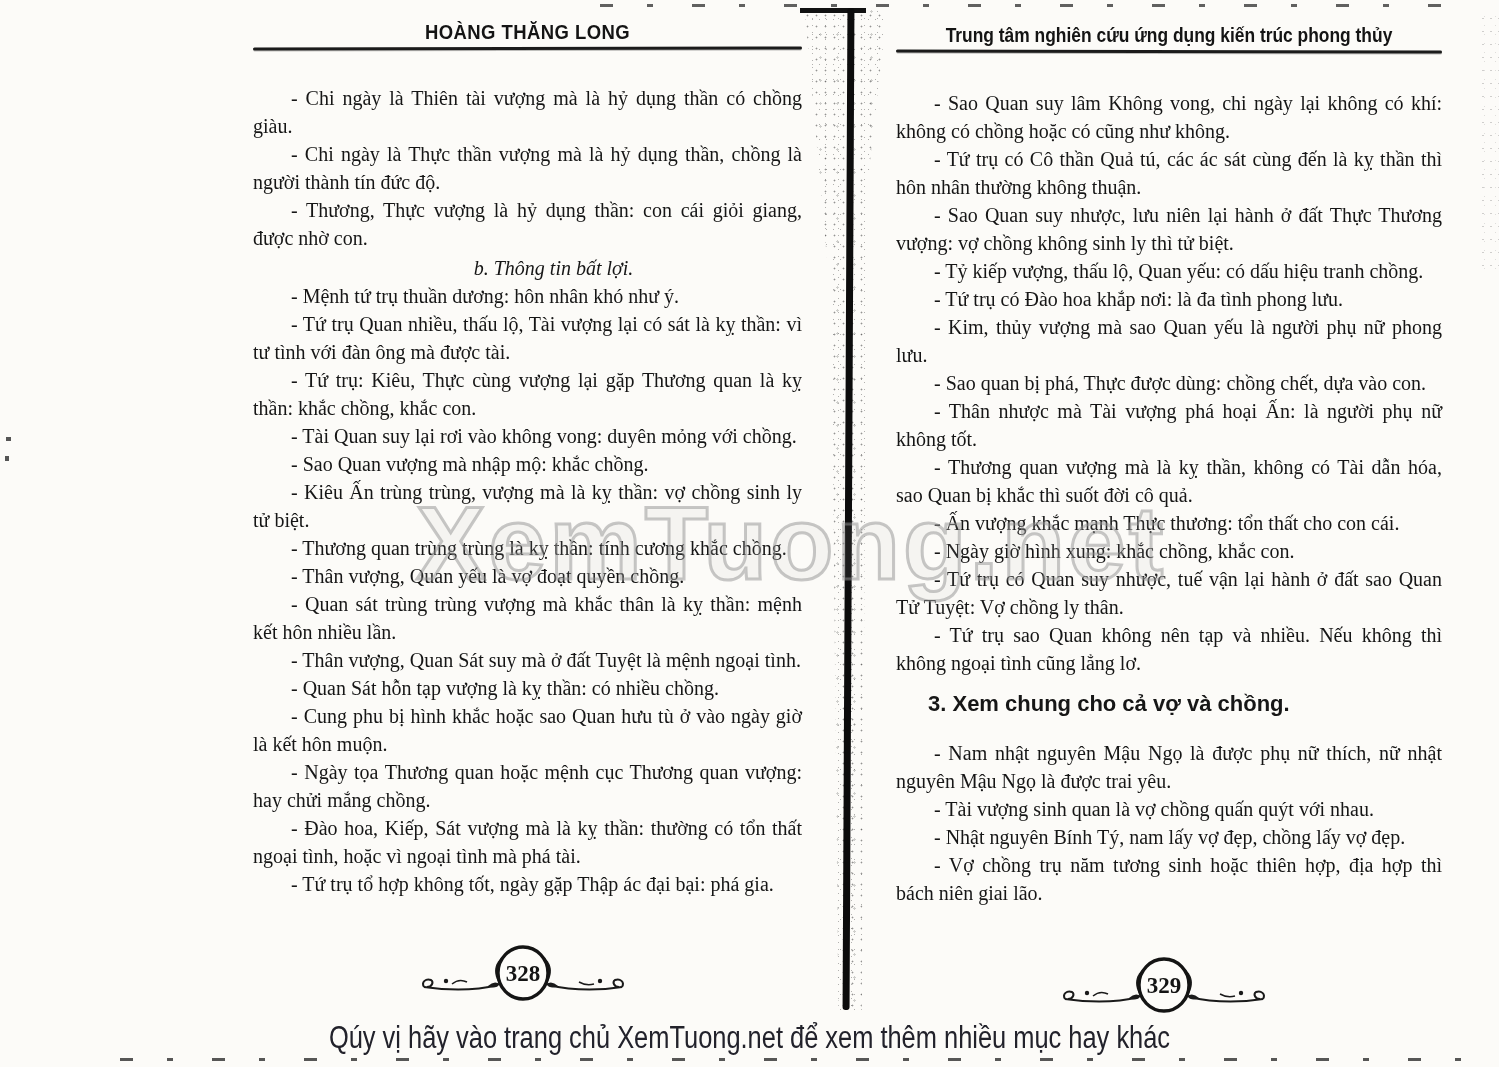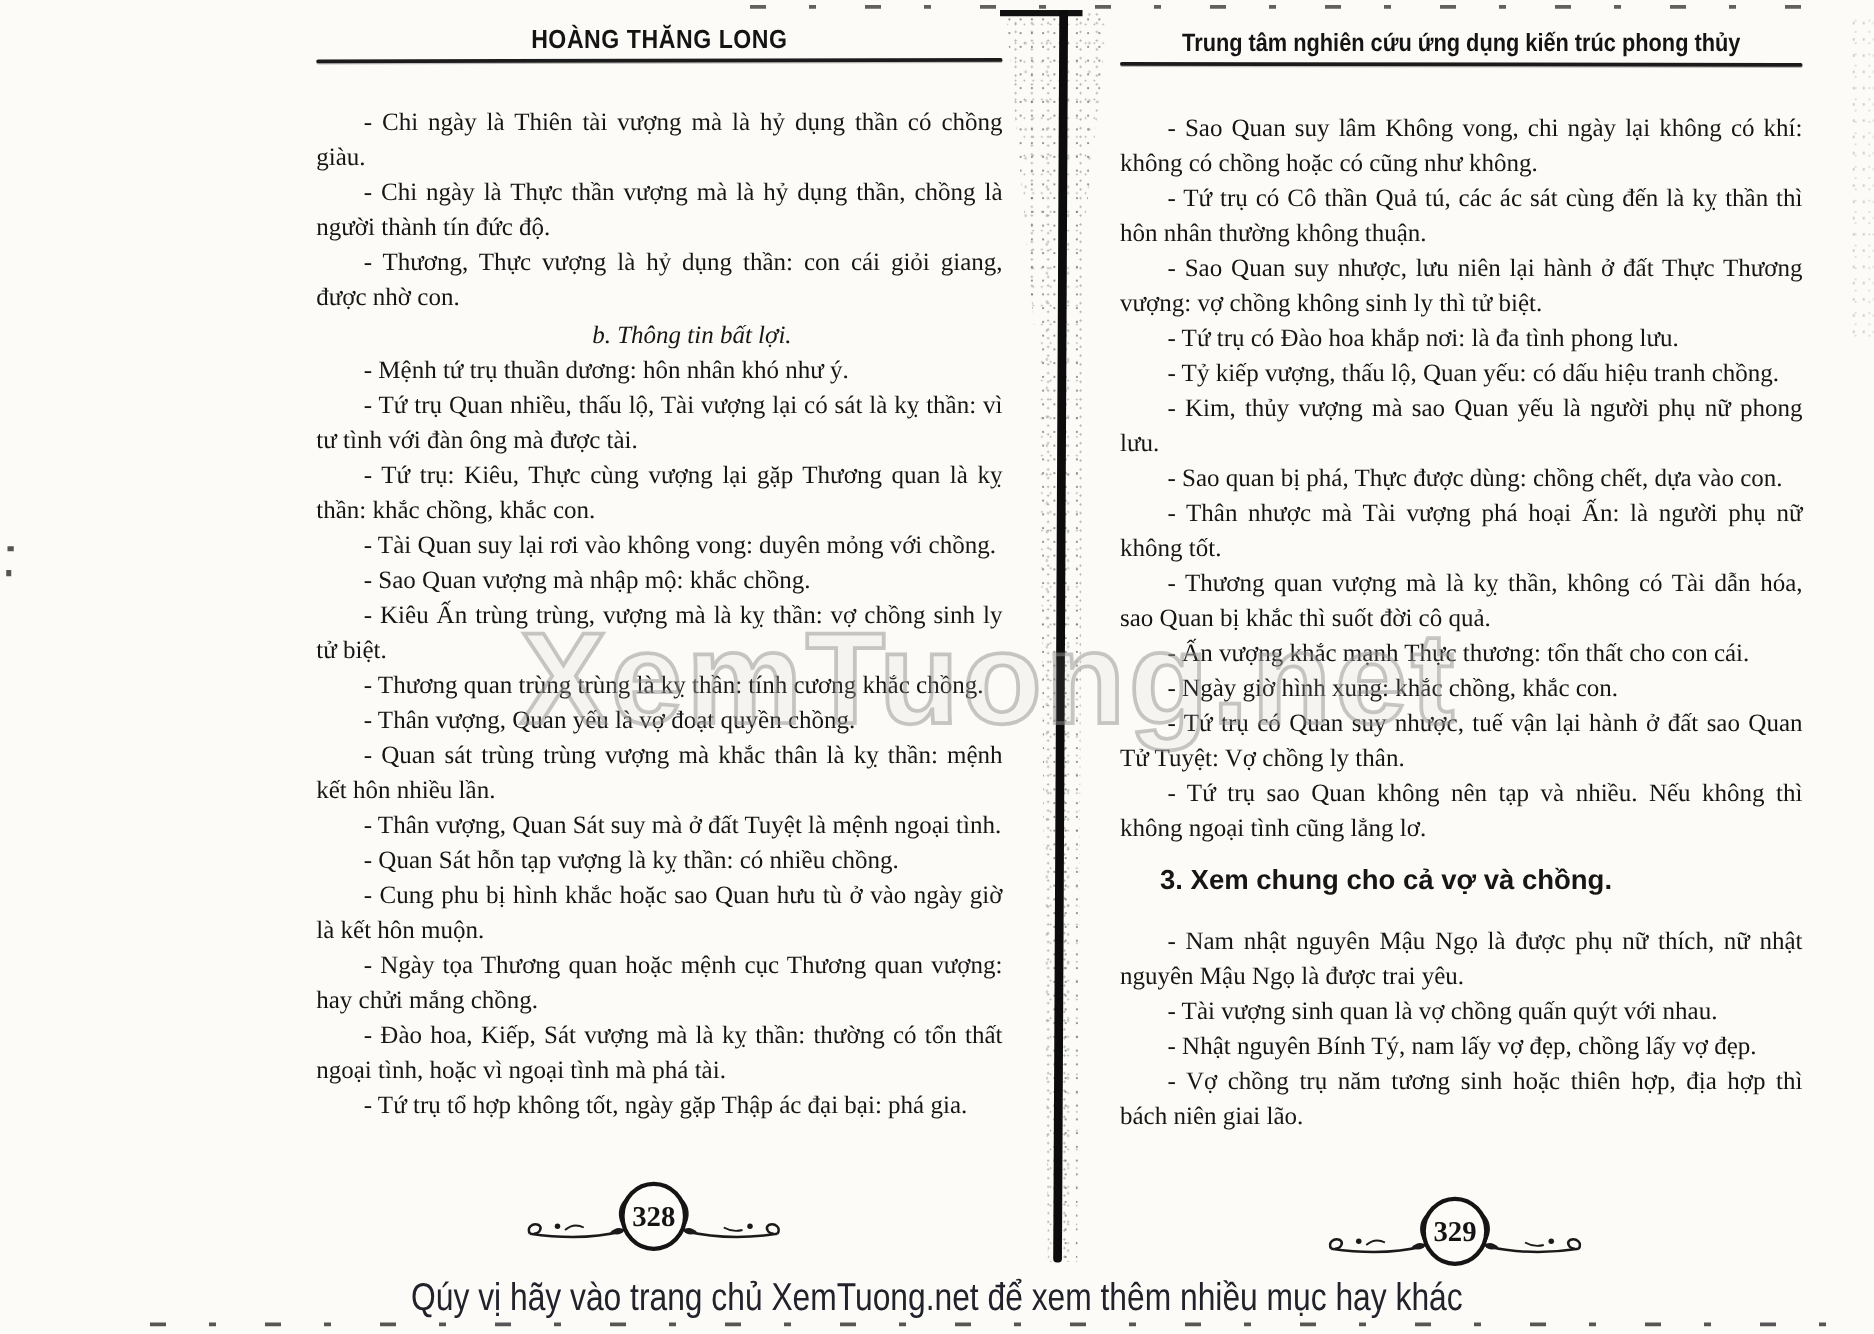--- a/index.html
+++ b/index.html
@@ -113,22 +113,22 @@
       </div>
   </div>
 
   <div class="page-col right">
     <div class="page-header right-h">Trung tâm nghiên cứu ứng dụng kiến trúc phong thủy</div>
     <div class="header-rule right-r"></div>
     <div class="page-body">
         <p class="para normal">- Sao Quan suy lâm Không vong, chi ngày lại không có khí: không có chồng hoặc có cũng như không.</p>
         <p class="para normal">- Tứ  trụ có Cô thần Quả tú, các ác sát cùng đến là kỵ thần thì hôn nhân thường không thuận.</p>
         <p class="para normal">- Sao Quan suy nhược, lưu niên lại hành ở đất Thực Thương vượng: vợ chồng không sinh ly thì tử biệt.</p>
+        <p class="para normal">- Tỷ kiếp vượng, thấu lộ, Quan yếu: có dấu hiệu tranh chồng.</p>
         <p class="para normal">- Tứ trụ có Đào hoa khắp nơi: là đa tình phong lưu.</p>
-        <p class="para normal">- Tỷ kiếp vượng, thấu lộ, Quan yếu: có dấu hiệu tranh chồng.</p>
         <p class="para normal">- Kim, thủy vượng mà sao Quan yếu là người phụ nữ phong lưu.</p>
         <p class="para normal">- Sao quan bị phá, Thực được dùng: chồng chết, dựa vào con.</p>
         <p class="para normal">- Thân nhược mà Tài vượng phá hoại Ấn: là người phụ nữ không tốt.</p>
         <p class="para normal">- Thương quan vượng mà là kỵ thần, không có Tài dẫn hóa, sao Quan bị khắc thì suốt đời cô quả.</p>
         <p class="para normal">- Ấn vượng khắc mạnh Thực thương: tổn thất cho con cái.</p>
         <p class="para normal">- Ngày giờ hình xung: khắc chồng, khắc con.</p>
         <p class="para normal">- Tứ trụ có Quan suy nhược, tuế vận lại hành ở đất sao Quan Tử Tuyệt: Vợ chồng ly thân.</p>
         <p class="para normal">- Tứ trụ sao Quan không nên tạp và nhiều. Nếu không thì không ngoại tình cũng lẳng lơ.</p>
         <p class="para heading">3. Xem chung cho cả vợ và chồng.</p>
         <p class="para normal">- Nam nhật nguyên Mậu Ngọ là được phụ nữ thích, nữ nhật nguyên Mậu Ngọ là được trai yêu.</p>

